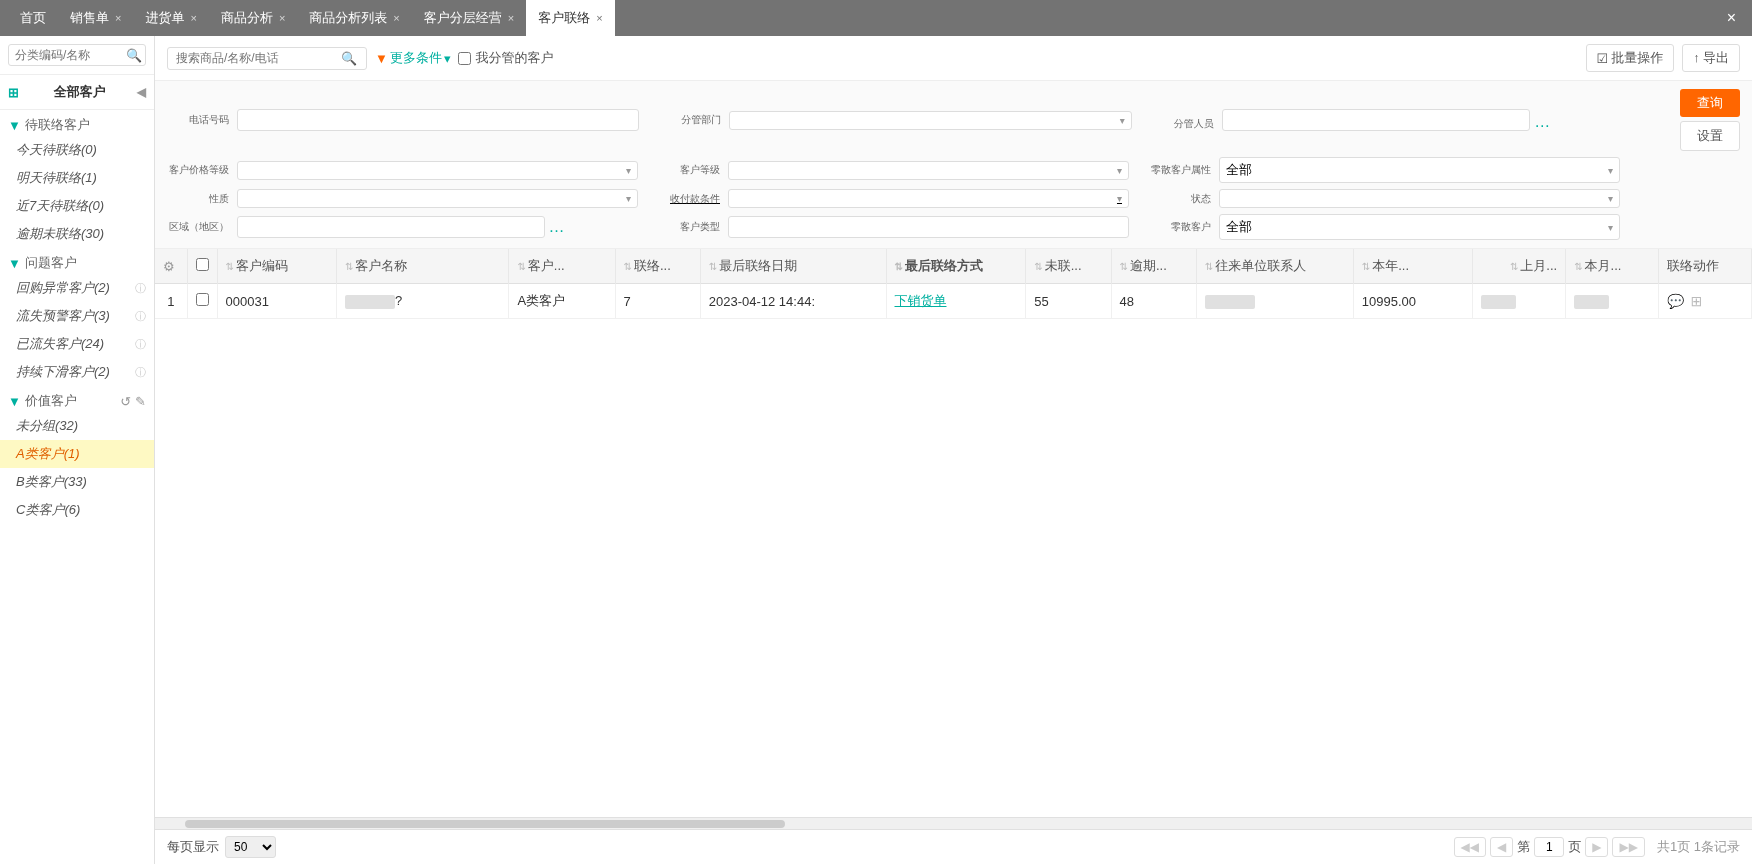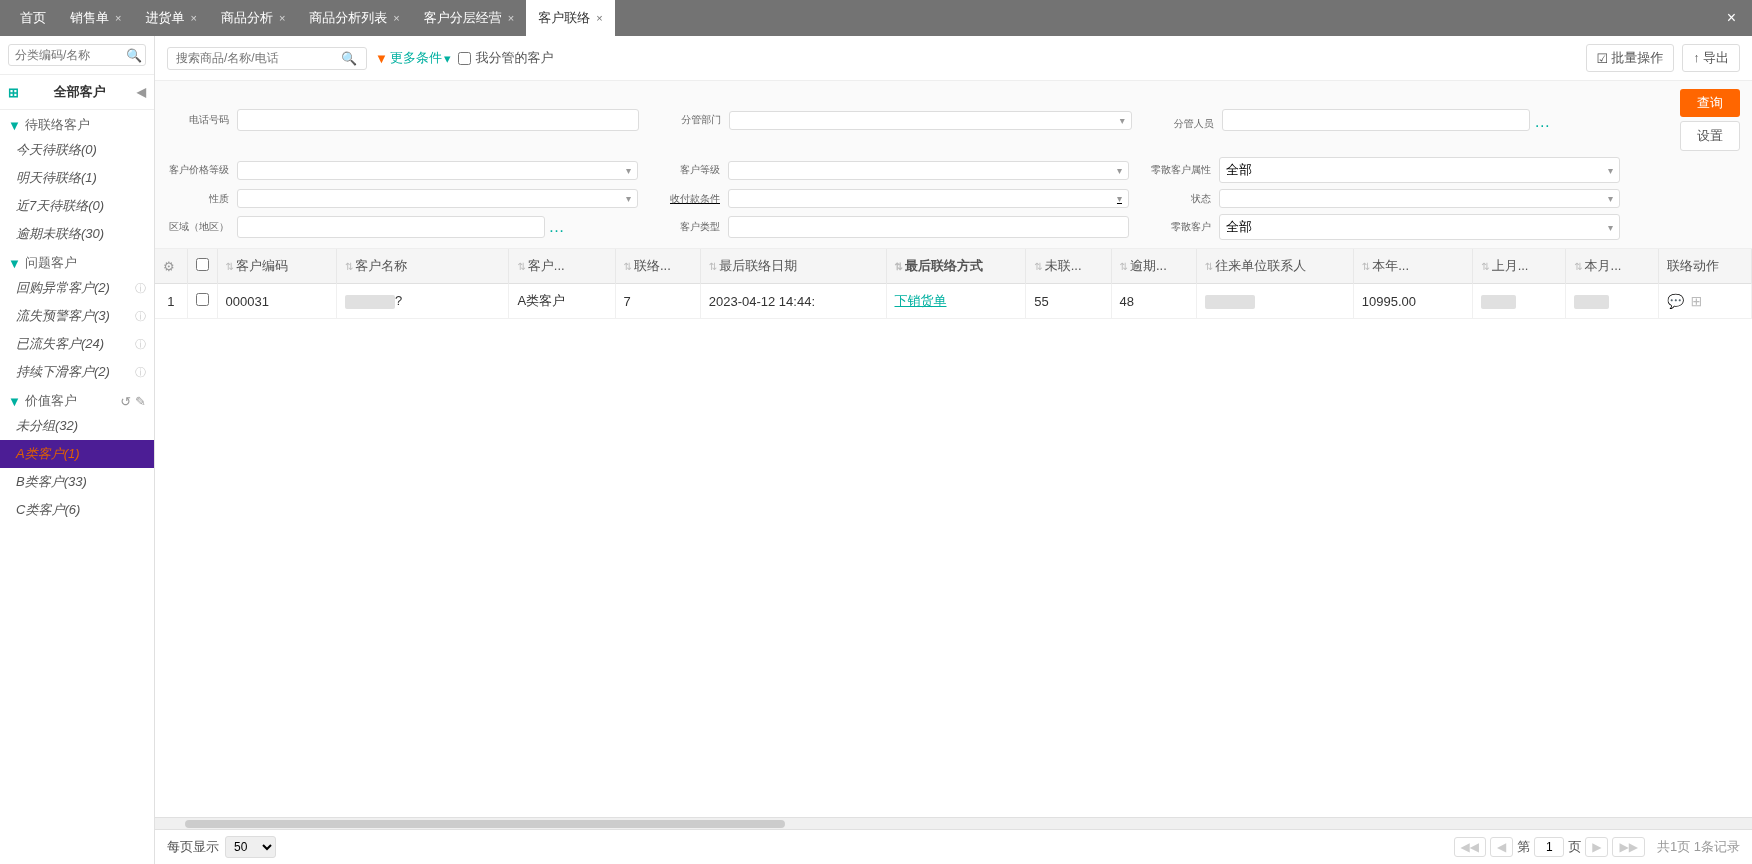--- a/index.html
+++ b/index.html
@@ -98,21 +98,21 @@
     .sidebar-group-label .arrow { margin-right: 4px; color: #00b0a0; }
     .sidebar-item {
       padding: 5px 8px 5px 16px;
       cursor: pointer;
       color: #555;
       font-size: 12px;
       display: flex;
       align-items: center;
       justify-content: space-between;
     }
-    .sidebar-item.active { background: #4c1d95; color: #e06000; }
+    .sidebar-item.active { background: #fef9c3; color: #e06000; }
     .sidebar-item .item-label { flex: 1; font-style: italic; }
     .sidebar-item .info-icon { color: #ccc; font-size: 11px; margin-left: 2px; }
     .sidebar-value-header {
       padding: 6px 8px 2px 8px;
       color: #666;
       font-size: 12px;
       display: flex;
       align-items: center;
     }
     .sidebar-value-header .arrow { margin-right: 4px; color: #00b0a0; }
@@ -622,21 +622,21 @@
               </th>
               <th style="min-width:60px;">
                 <span class="col-sort">⇅</span>逾期...
               </th>
               <th style="min-width:110px;">
                 <span class="col-sort">⇅</span>往来单位联系人
               </th>
               <th style="min-width:90px;">
                 <span class="col-sort">⇅</span>本年...
               </th>
-              <th style="min-width:70px;">
+              <th style="min-width:70px;text-align:right;">
                 <span class="col-sort">⇅</span>上月...
               </th>
               <th style="min-width:70px;">
                 <span class="col-sort">⇅</span>本月...
               </th>
               <th style="min-width:70px;">联络动作</th>
             </tr>
           </thead>
           <tbody>
             <tr>

